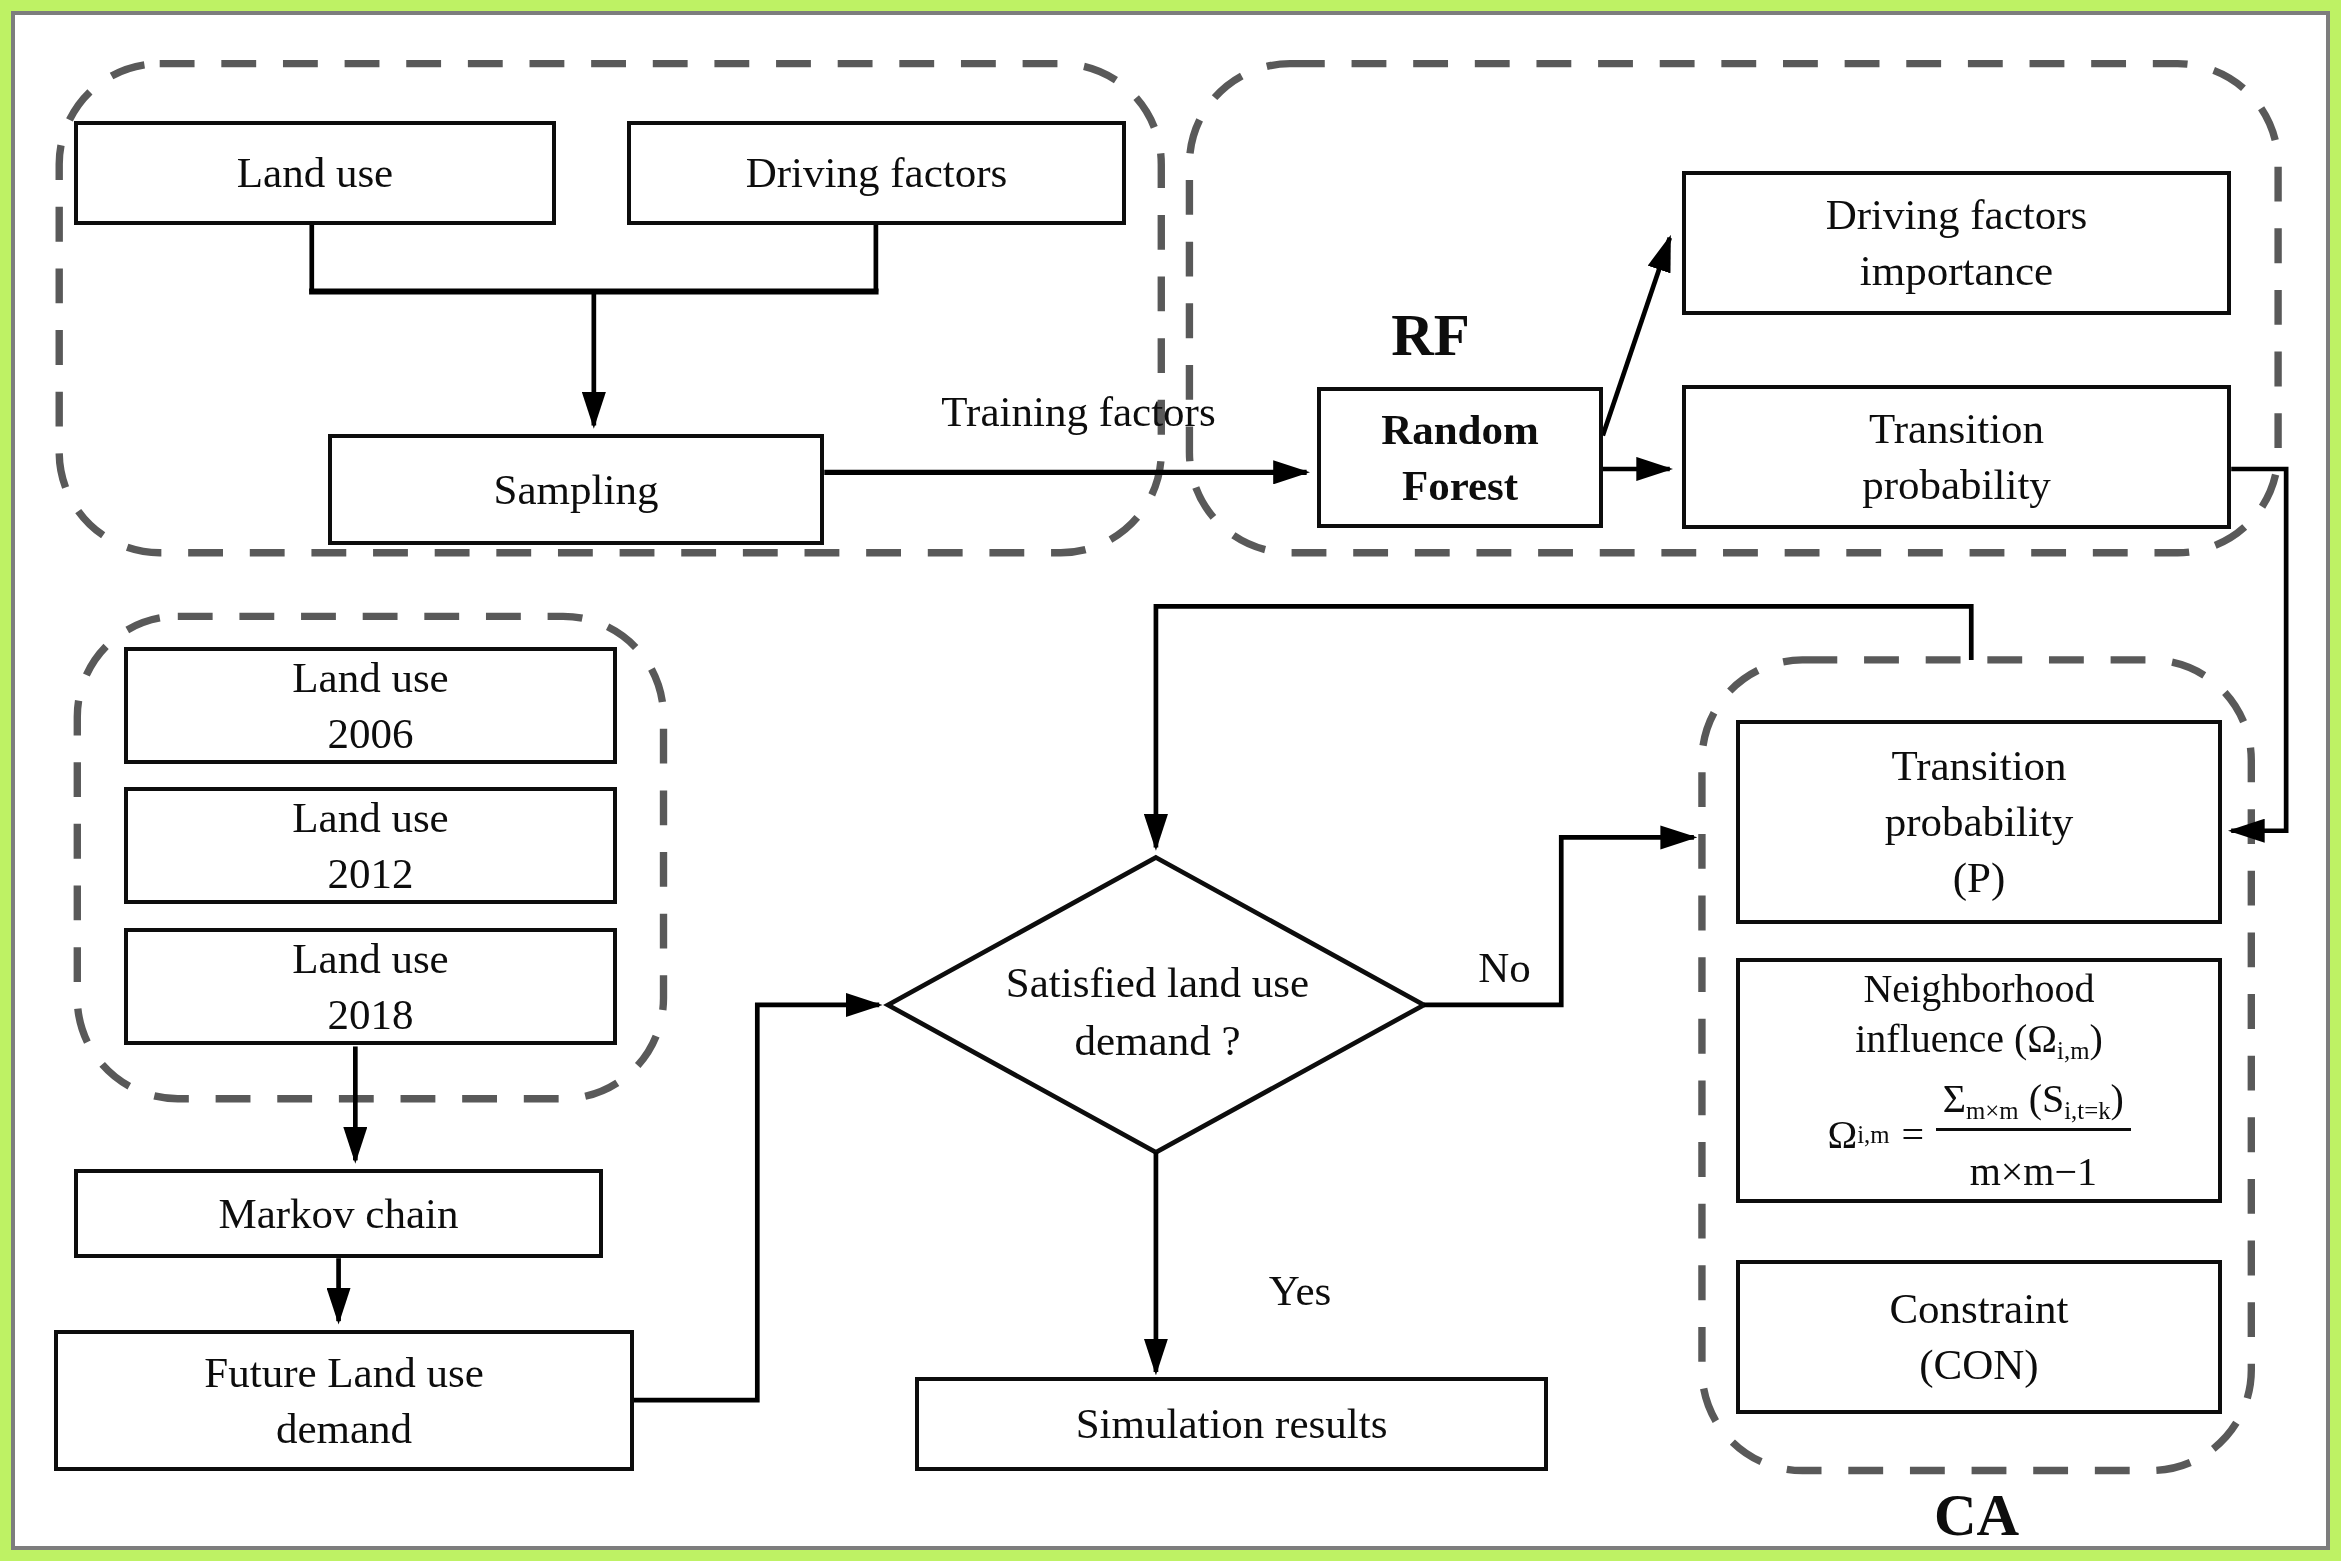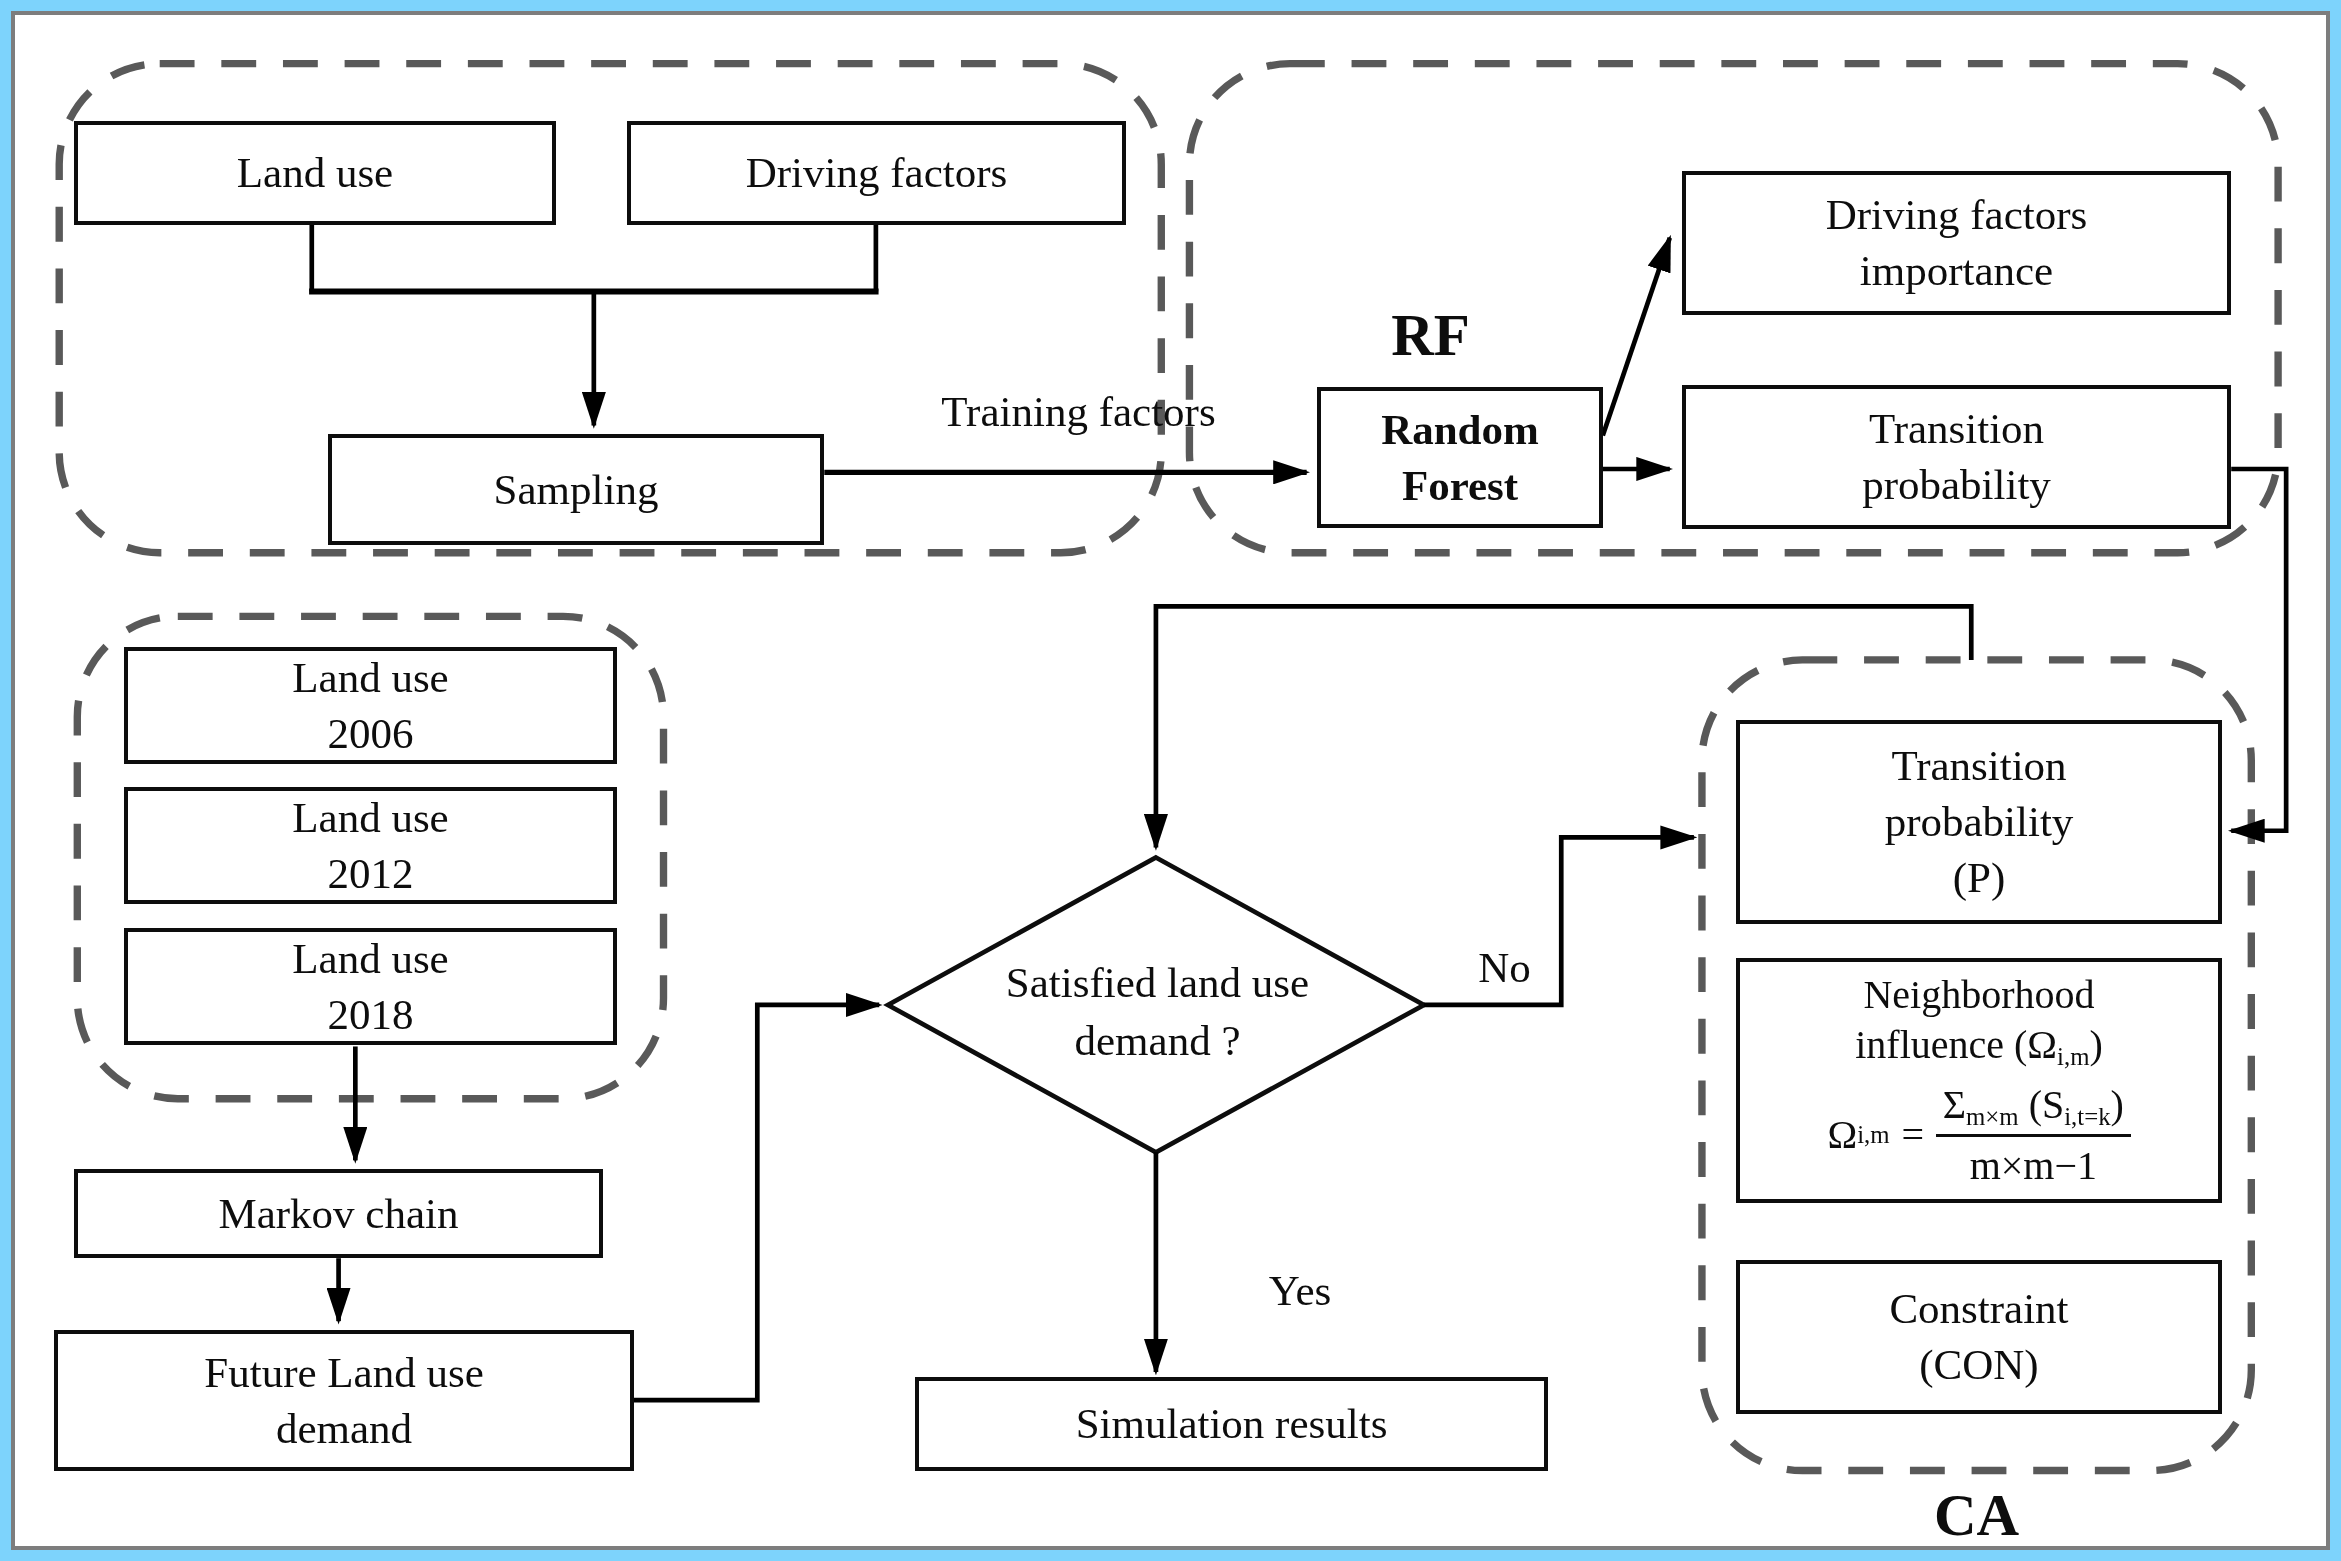--- a/index.html
+++ b/index.html
@@ -1,19 +1,19 @@
 <!DOCTYPE html>
 <html style="font-size:10.7px"><head>
 <meta charset="utf-8">
 <style>
   html,body{margin:0;padding:0;background:#ffffff;}
   #canvas{
     position:relative;
     width:2342px;height:1561px;
-    background:#7dd3fc;
+    background:#bef264;
     font-family:"Liberation Serif","DejaVu Serif",serif;
     color:#0d0d0d;
     overflow:hidden;
   }
   #frame{
     position:absolute;left:10.7px;top:10.7px;width:2319px;height:1539px;
     border:4px solid #7d7d7d;box-sizing:border-box;background:#ffffff;
   }
   svg.layer{position:absolute;left:0;top:0;width:2342px;height:1561px;}
   .box{
@@ -35,21 +35,21 @@
     font-size:43px;line-height:1.35;white-space:pre-line;
   }
   
   .formula-box{font-size:40px;line-height:1.25;white-space:normal;padding:6.7px 0;}
   .formula-box sub{font-size:0.62em;vertical-align:-0.28em;line-height:1;}
   .fline{text-align:center;font-family:Liberation Serif, serif;}
   .eqrow{display:flex;align-items:center;justify-content:center;margin-top:9.4px;}
   .eq{margin:0 12px;}
   .frac{display:inline-flex;flex-direction:column;align-items:center;vertical-align:middle;}
   .frac .num{padding:0 6.7px 4px 6.7px;border-bottom:3.4px solid #0d0d0d;white-space:nowrap;}
-  .frac .den{padding-top:4px;white-space:nowrap;}
+  .frac .den{padding-top:16px;white-space:nowrap;}
 </style>
 </head>
 <body>
 
 <div id="canvas">
   <div id="frame"></div>
 
   <svg class="layer" viewBox="0 0 3495 2330">
     <defs>
       <marker id="arr" viewBox="0 0 55 36" markerWidth="55" markerHeight="36" markerUnits="userSpaceOnUse" refX="50" refY="18" orient="auto">

